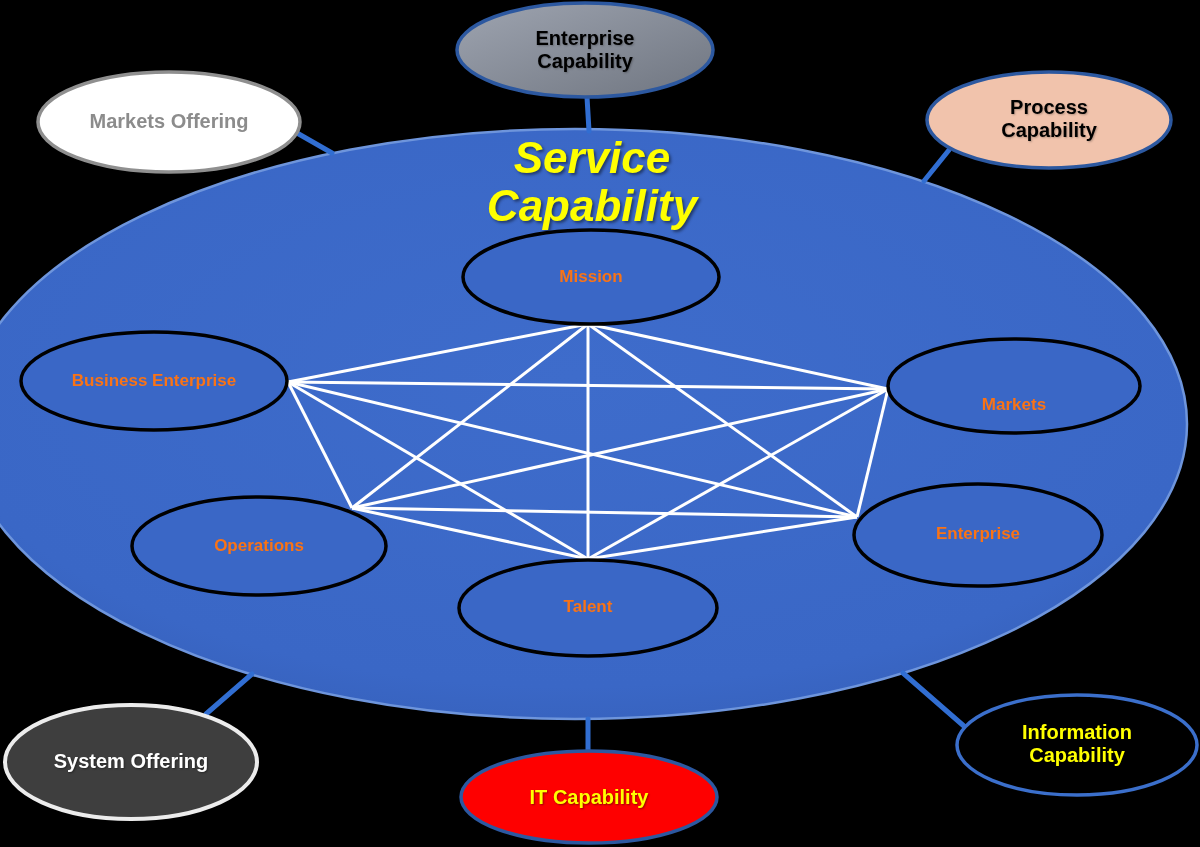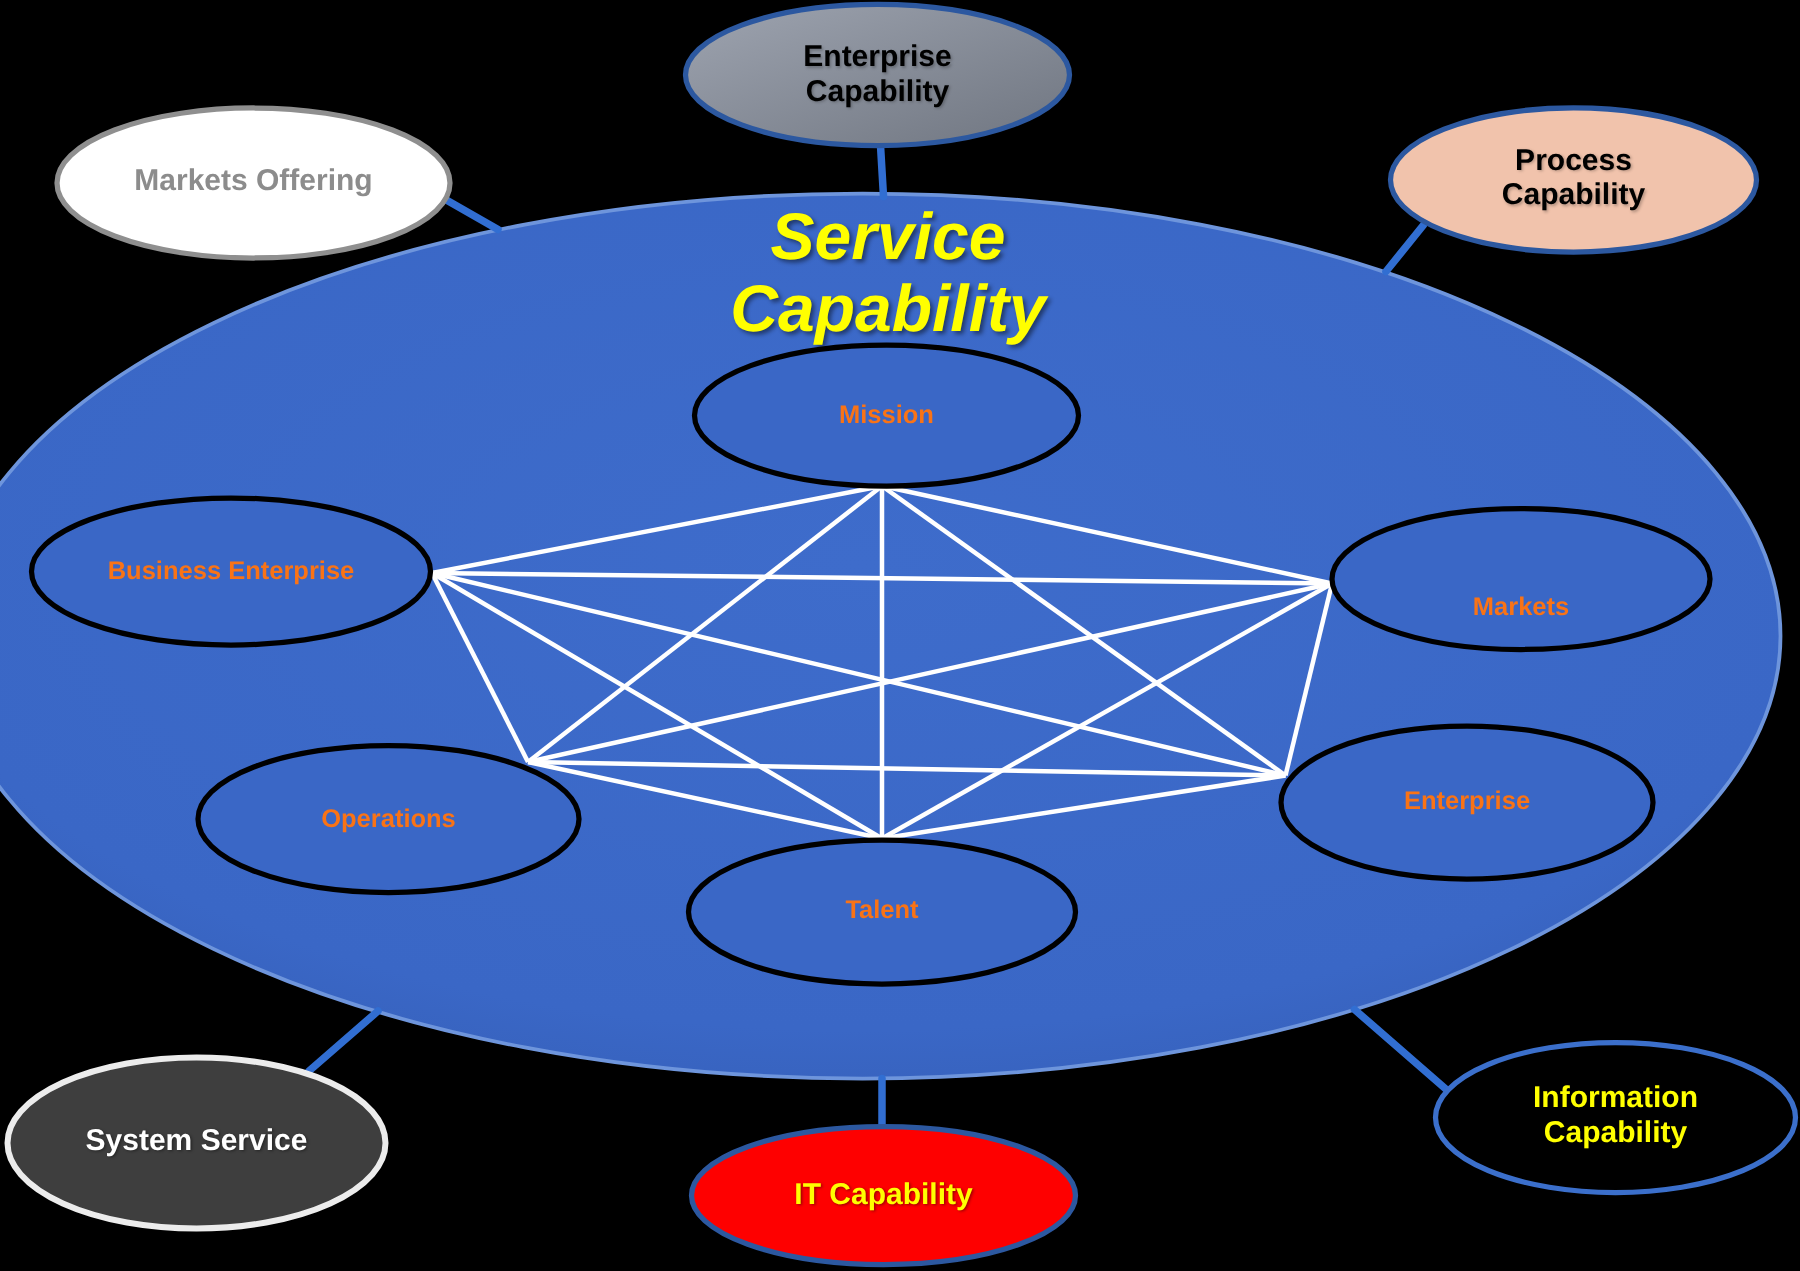--- a/index.html
+++ b/index.html
@@ -92,16 +92,16 @@
   <div class="lbl lbl-inner" style="left:591px;top:277px;width:220px;">Mission</div>
   <div class="lbl lbl-inner" style="left:154px;top:381px;width:210px;">Business Enterprise</div>
   <div class="lbl lbl-inner" style="left:1014px;top:385px;width:220px;margin-top:20px;">Markets</div>
   <div class="lbl lbl-inner" style="left:259px;top:546px;width:220px;">Operations</div>
   <div class="lbl lbl-inner" style="left:978px;top:534px;width:220px;">Enterprise</div>
   <div class="lbl lbl-inner" style="left:588px;top:607px;width:220px;">Talent</div>
 
   <div class="lbl lbl-black" style="left:585px;top:50px;width:170px;">Enterprise Capability</div>
   <div class="lbl lbl-black" style="left:1049px;top:119px;width:170px;">Process Capability</div>
   <div class="lbl lbl-gray" style="left:169px;top:121px;width:170px;">Markets Offering</div>
-  <div class="lbl lbl-white" style="left:131px;top:761px;width:170px;">System Service</div>
+  <div class="lbl lbl-white" style="left:131px;top:761px;width:170px;">System Offering</div>
   <div class="lbl lbl-yellow" style="left:589px;top:797px;width:170px;">IT Capability</div>
   <div class="lbl lbl-yellow" style="left:1077px;top:744px;width:180px;text-align:center;">Information Capability</div>
 </div>
 
 </body></html>

